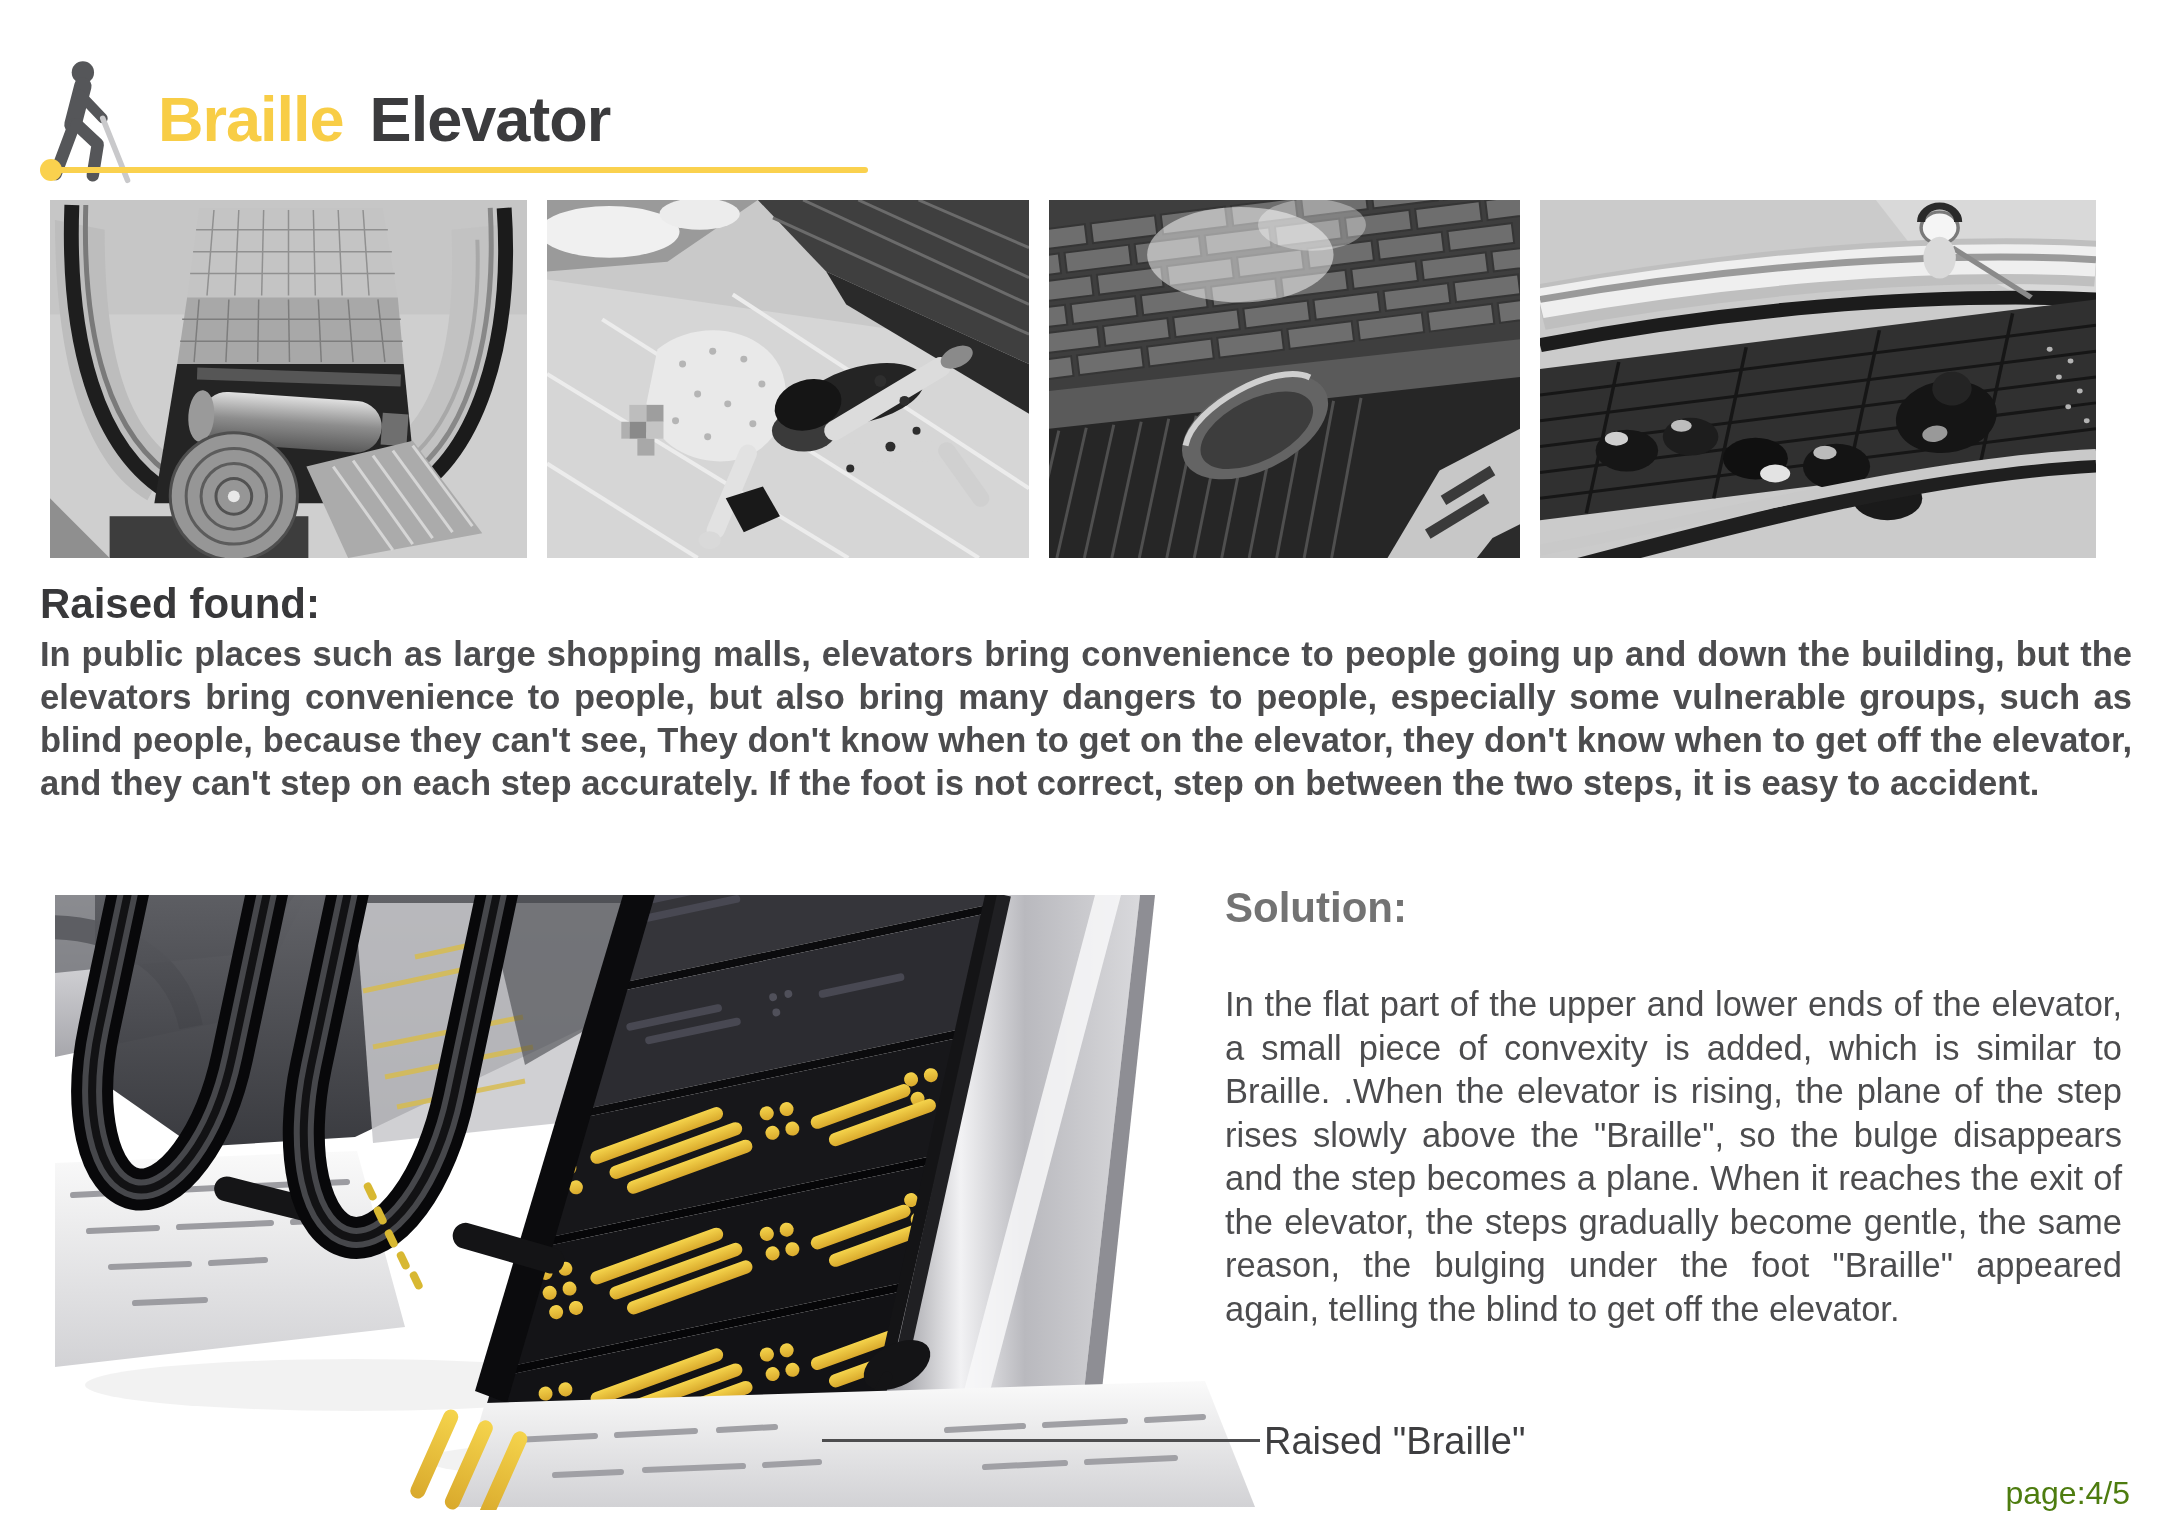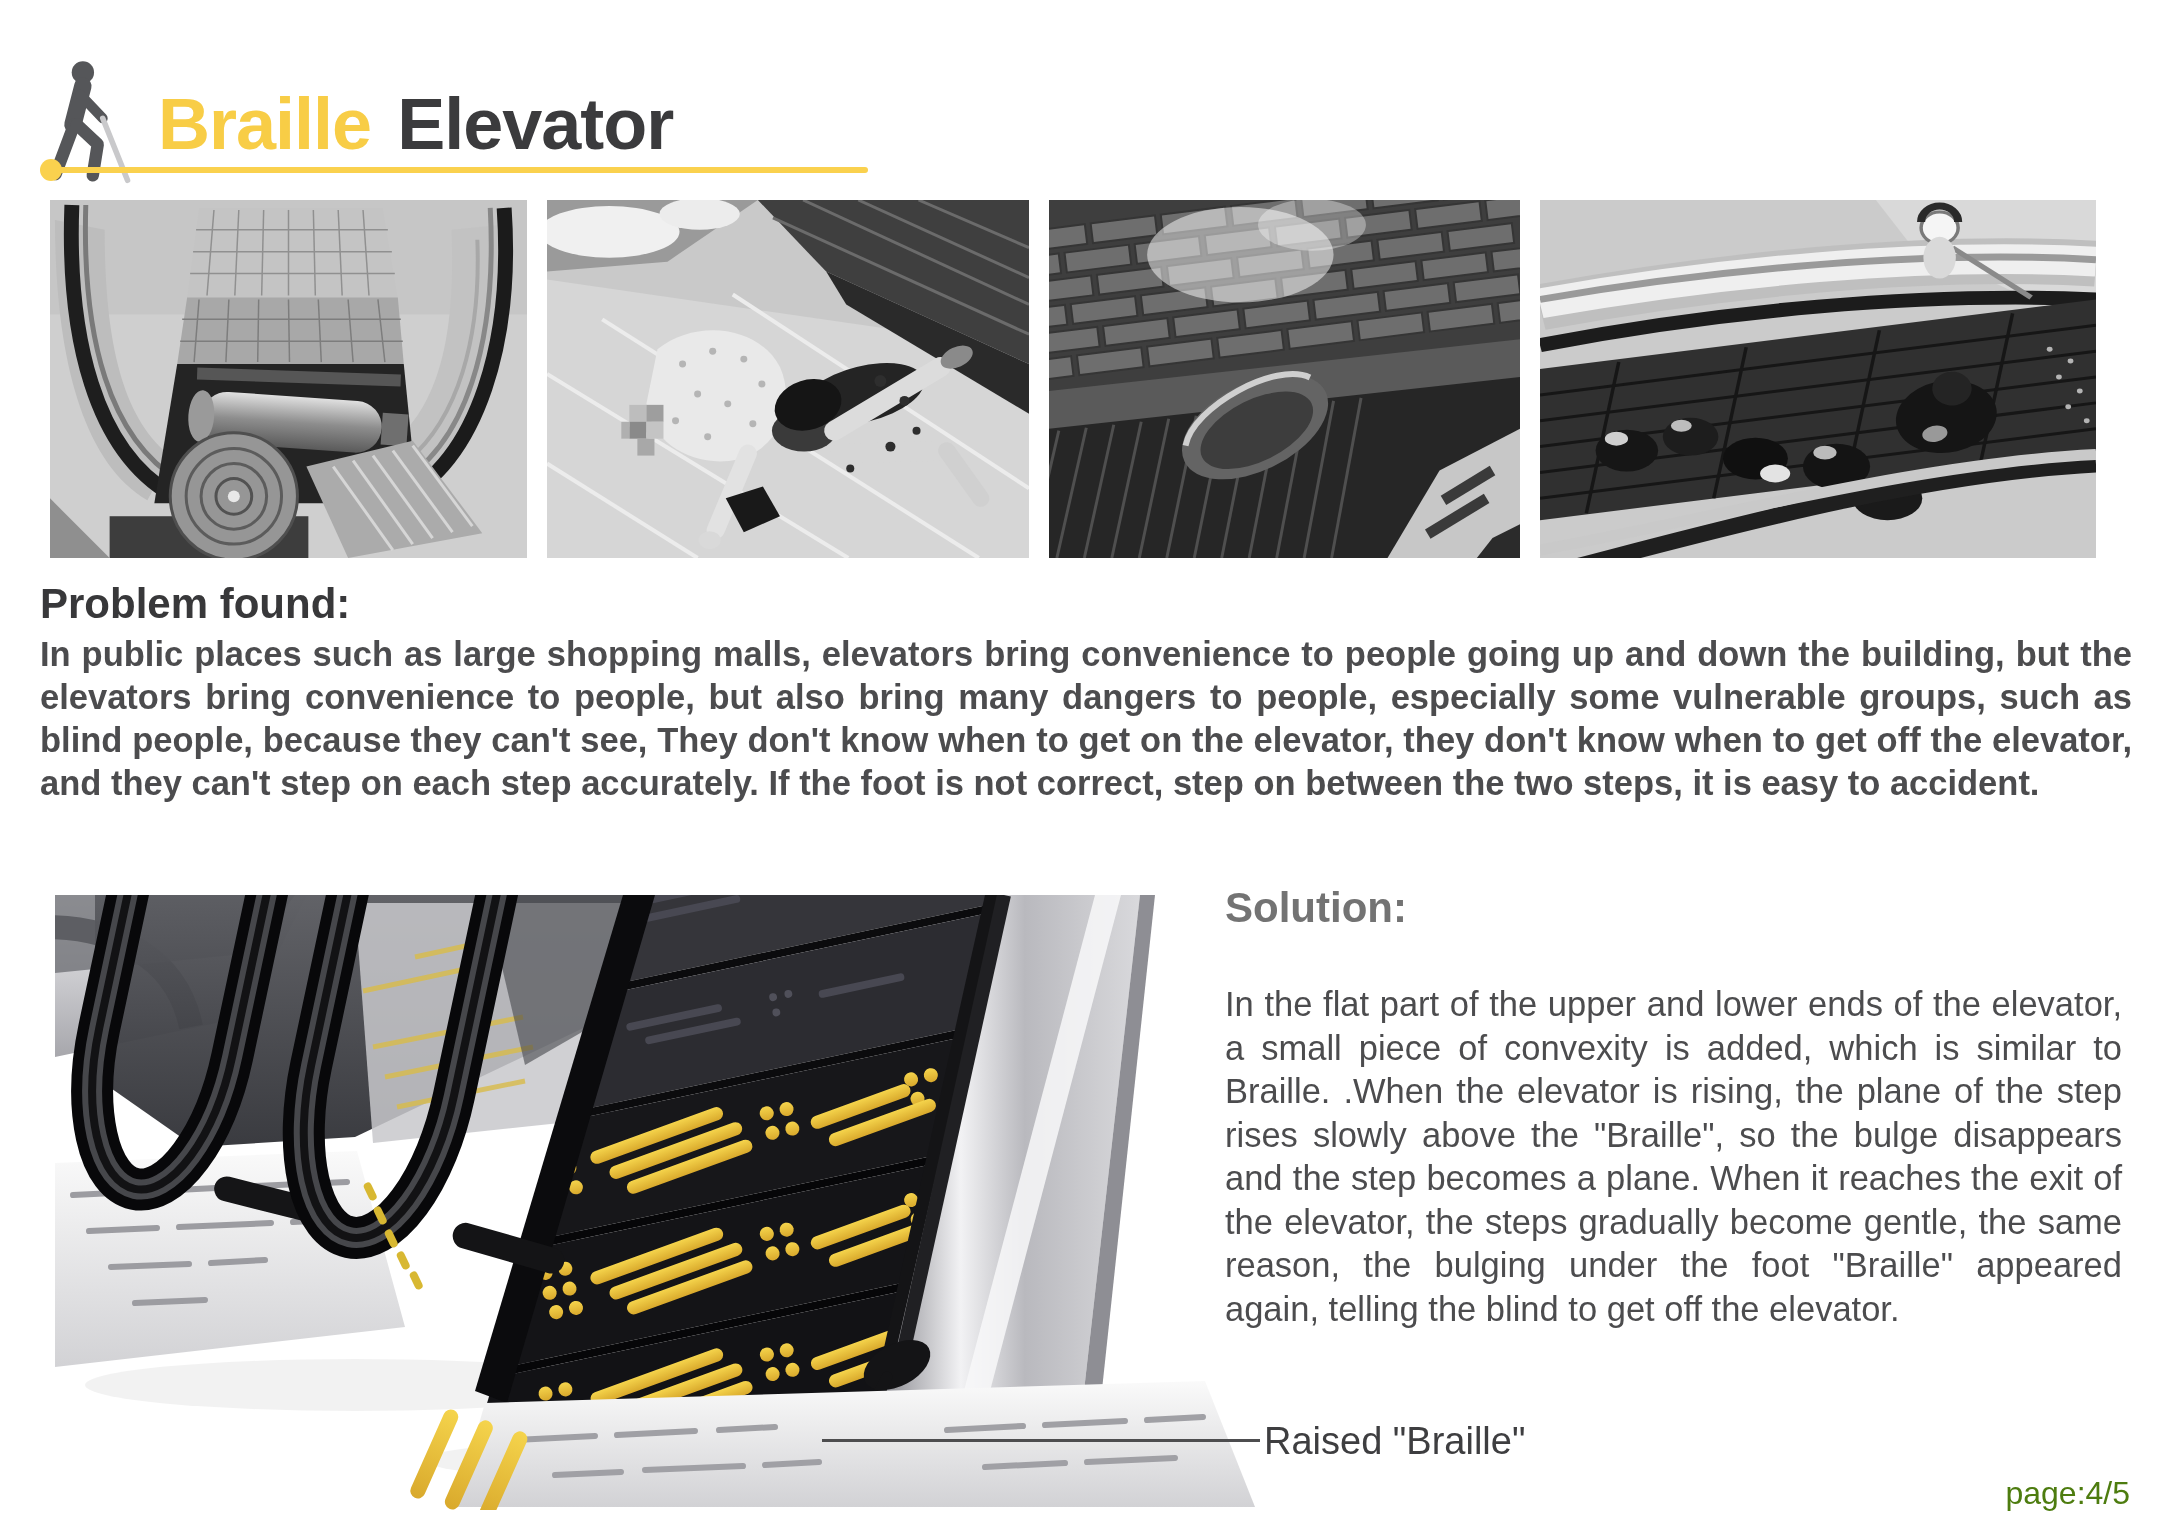--- a/index.html
+++ b/index.html
@@ -1,21 +1,21 @@
 <!DOCTYPE html>
 <html><head>
 <meta charset="utf-8">
 <style>
   html,body{margin:0;padding:0;background:#fff;}
   body{width:2172px;height:1536px;position:relative;overflow:hidden;
        font-family:"Liberation Sans","DejaVu Sans",sans-serif;color:#4c4c4e;}
   .abs{position:absolute;}
   
   #logo-icon{left:36px;top:60px;width:126px;height:124px;}
-  #title{left:158px;top:88px;font-size:72px;font-weight:bold;letter-spacing:-1px;white-space:nowrap;line-height:1;}
+  #title{left:158px;top:88px;font-size:63px;font-weight:bold;letter-spacing:-1px;white-space:nowrap;line-height:1;}
   #title .accent{color:#F8CD46;}
   #title .rest{color:#3B3B3D;margin-left:26px;}
   #title-underline{left:56px;top:167px;width:812px;height:6px;background:#FAD14E;border-radius:3px;}
   #title-dot{left:40px;top:159px;width:22px;height:22px;border-radius:50%;background:#FAD14E;}
   
   .photo{top:200px;height:358px;overflow:hidden;background:#bbb;}
   #photo-1{left:50px;width:477px;}
   #photo-2{left:547px;width:482px;}
   #photo-3{left:1049px;width:471px;}
   #photo-4{left:1540px;width:556px;}
@@ -309,21 +309,21 @@
       <circle cx="440" cy="150" r="2.5"></circle>
         <circle cx="458" cy="162" r="2.5"></circle>
         <circle cx="448" cy="178" r="2.5"></circle>
       <circle cx="466" cy="192" r="2.5"></circle>
         <circle cx="456" cy="208" r="2.5"></circle>
         <circle cx="472" cy="222" r="2.5"></circle>
     </g>
   </svg>
 </div>
 
-<div class="abs" id="problem-heading">Problem found:</div>
+<div class="abs" id="problem-heading">Raised found:</div>
 <div class="abs" id="problem-body">In public places such as large shopping malls, elevators bring convenience to people going up and down the building, but the elevators bring convenience to people, but also bring many dangers to people, especially some vulnerable groups, such as blind people, because they can't see, They don't know when to get on the elevator, they don't know when to get off the elevator, and they can't step on each step accurately. If the foot is not correct, step on between the two steps, it is easy to accident.</div>
 
 <div class="abs" id="solution-render">
   <svg viewBox="0 0 1200 615" width="1200" height="615">
     <defs>
       <linearGradient id="metalV" x1="0" y1="0" x2="0" y2="1">
         <stop offset="0" stop-color="#ededef"></stop>
           <stop offset="0.55" stop-color="#c8c8cc"></stop>
           <stop offset="1" stop-color="#a7a7ac"></stop>
       </linearGradient>

